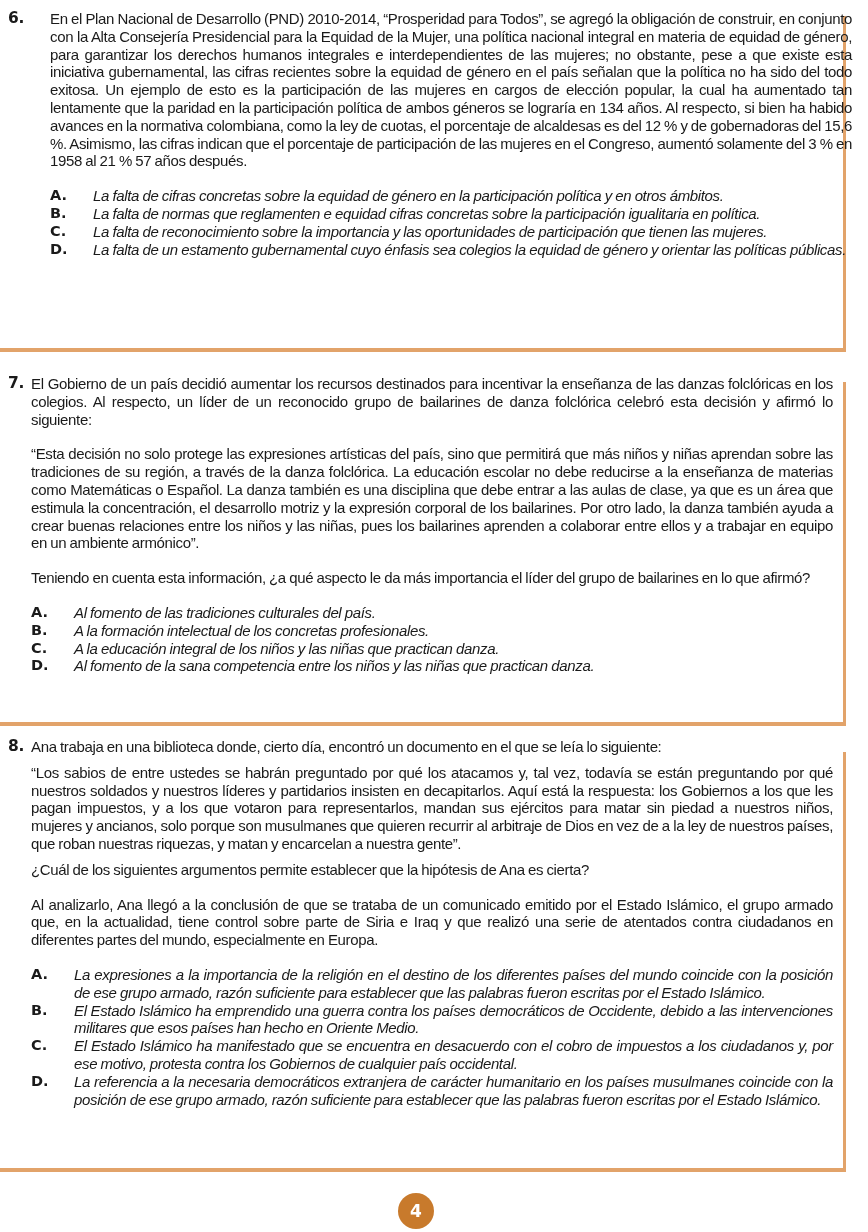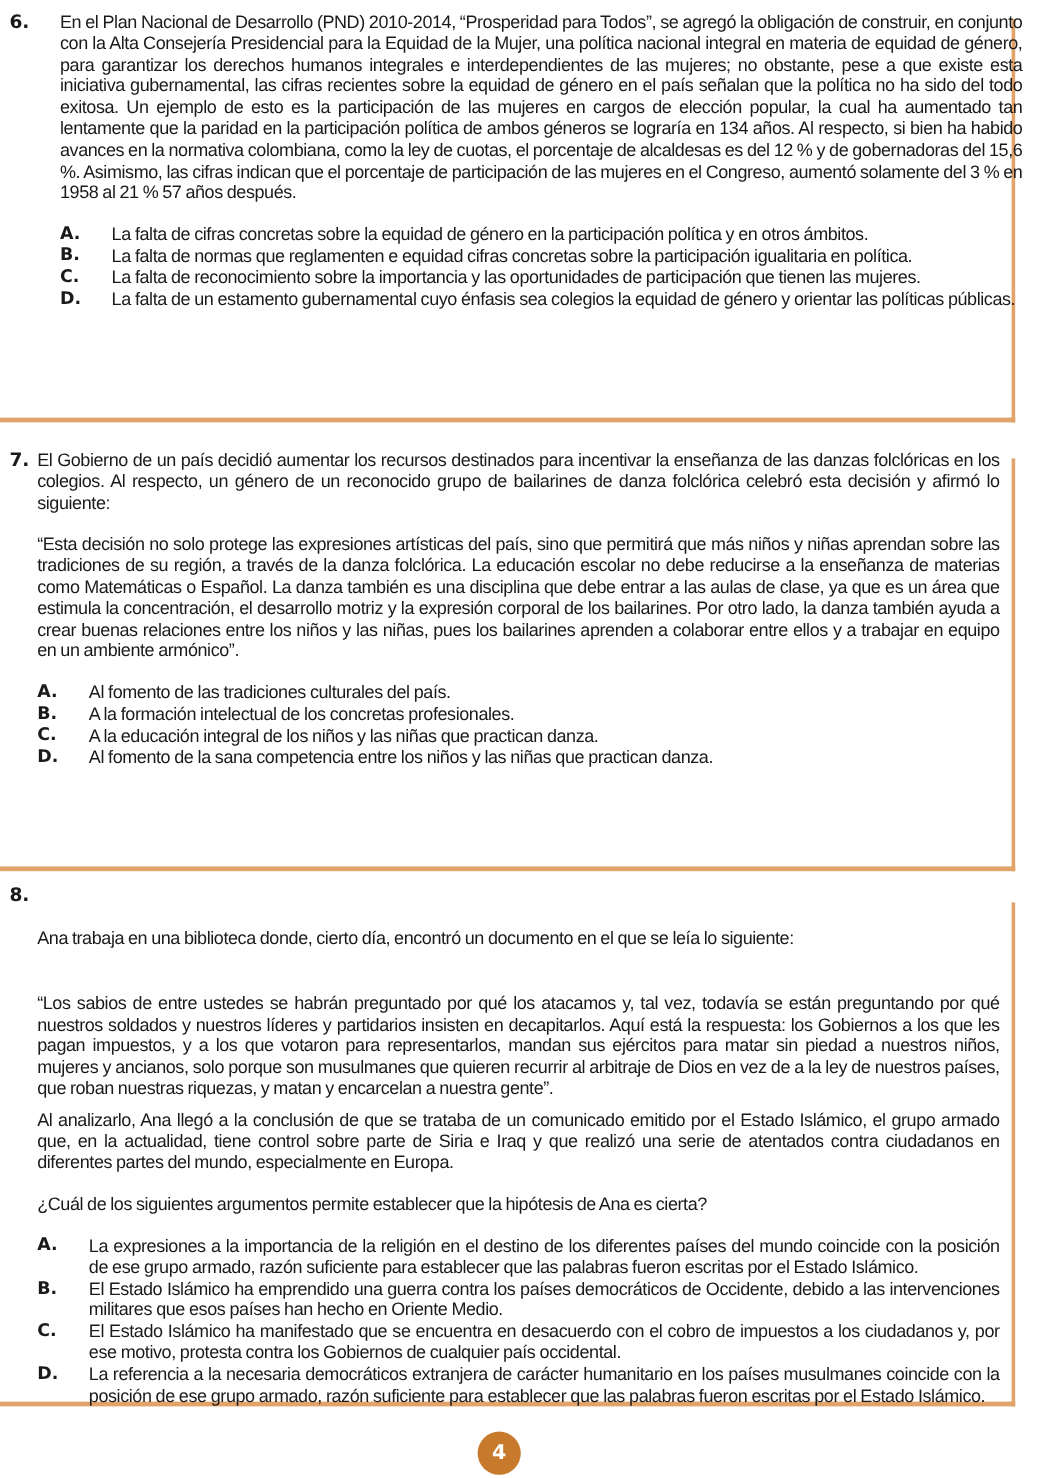--- a/index.html
+++ b/index.html
@@ -57,21 +57,20 @@
       transform-origin: left top;
     }
     .para {
       margin: 0 0 17px 0;
       text-align: justify;
       letter-spacing: -0.35px;
       word-spacing: -0.5px;
     }
     .para.tight {
       margin-bottom: 8px;
-      margin-top: 36px;
     }
     .options {
       margin: 0;
       padding: 0;
       list-style: none;
     }
     .option {
       display: flex;
       align-items: flex-start;
     }
@@ -79,20 +78,21 @@
       flex: 0 0 43px;
       font-weight: bold;
       font-family: "DejaVu Sans", sans-serif;
       font-size: 14.5px;
     }
     .option-text {
       flex: 1;
       text-align: justify;
       letter-spacing: -0.35px;
       word-spacing: -0.4px;
+      font-style: italic;
     }
     .page-number {
       position: absolute;
       left: 398px;
       top: 1193px;
       width: 36px;
       height: 36px;
       border-radius: 50%;
       background: #c87a2c;
       color: #ffffff;
@@ -134,22 +134,23 @@
         </li>
       </ul>
     </div>
   </section>
 
   <section class="question" style="top:352px; height:374px;">
     <div class="q-frame-right" style="top: 30px; bottom: 0px; background: rgb(226, 163, 106);"></div>
     <div class="q-frame-bottom" style="bottom: 0px; background: rgb(226, 163, 106);"></div>
     <div class="q-number" style="top:22px;">7.</div>
     <div class="q-body" style="top:23px;">
-      <p class="para">El Gobierno de un país decidió aumentar los recursos destinados para incentivar la enseñanza de las danzas folclóricas en los colegios. Al respecto, un género de un reconocido grupo de bailarines de danza folclórica celebró esta decisión y afirmó lo siguiente:</p>
+      <p class="para">El Gobierno de un país decidió aumentar los recursos destinados para incentivar la enseñanza de las danzas folclóricas en los colegios. Al respecto, un líder de un reconocido grupo de bailarines de danza folclórica celebró esta decisión y afirmó lo siguiente:</p>
       <p class="para">“Esta decisión no solo protege las expresiones artísticas del país, sino que permitirá que más niños y niñas aprendan sobre las tradiciones de su región, a través de la danza folclórica. La educación escolar no debe reducirse a la enseñanza de materias como Matemáticas o Español. La danza también es una disciplina que debe entrar a las aulas de clase, ya que es un área que estimula la concentración, el desarrollo motriz y la expresión corporal de los bailarines. Por otro lado, la danza también ayuda a crear buenas relaciones entre los niños y las niñas, pues los bailarines aprenden a colaborar entre ellos y a trabajar en equipo en un ambiente armónico”.</p>
+      <p class="para">Teniendo en cuenta esta información, ¿a qué aspecto le da más importancia el líder del grupo de bailarines en lo que afirmó?</p>
       <ul class="options">
         <li class="option">
           <span class="option-letter">A.</span>
           <span class="option-text">Al fomento de las tradiciones culturales del país.</span>
         </li>
         <li class="option">
           <span class="option-letter">B.</span>
           <span class="option-text">A la formación intelectual de los concretas profesionales.</span>
         </li>
         <li class="option">
@@ -164,22 +165,22 @@
     </div>
   </section>
 
   <section class="question" style="top:726px; height:446px;">
     <div class="q-frame-right" style="top: 26px; bottom: 0px; background: rgb(226, 163, 106);"></div>
     <div class="q-frame-bottom" style="bottom: 0px; background: rgb(226, 163, 106);"></div>
     <div class="q-number" style="top:11px;">8.</div>
     <div class="q-body" style="top:12px;">
       <p class="para tight">Ana trabaja en una biblioteca donde, cierto día, encontró un documento en el que se leía lo siguiente:</p>
       <p class="para tight">“Los sabios de entre ustedes se habrán preguntado por qué los atacamos y, tal vez, todavía se están preguntando por qué nuestros soldados y nuestros líderes y partidarios insisten en decapitarlos. Aquí está la respuesta: los Gobiernos a los que les pagan impuestos, y a los que votaron para representarlos, mandan sus ejércitos para matar sin piedad a nuestros niños, mujeres y ancianos, solo porque son musulmanes que quieren recurrir al arbitraje de Dios en vez de a la ley de nuestros países, que roban nuestras riquezas, y matan y encarcelan a nuestra gente”.</p>
+      <p class="para">¿Cuál de los siguientes argumentos permite establecer que la hipótesis de Ana es cierta?</p>
       <p class="para">Al analizarlo, Ana llegó a la conclusión de que se trataba de un comunicado emitido por el Estado Islámico, el grupo armado que, en la actualidad, tiene control sobre parte de Siria e Iraq y que realizó una serie de atentados contra ciudadanos en diferentes partes del mundo, especialmente en Europa.</p>
-      <p class="para">¿Cuál de los siguientes argumentos permite establecer que la hipótesis de Ana es cierta?</p>
       <ul class="options">
         <li class="option">
           <span class="option-letter">A.</span>
           <span class="option-text">La expresiones a la importancia de la religión en el destino de los diferentes países del mundo coincide con la posición de ese grupo armado, razón suficiente para establecer que las palabras fueron escritas por el Estado Islámico.</span>
         </li>
         <li class="option">
           <span class="option-letter">B.</span>
           <span class="option-text">El Estado Islámico ha emprendido una guerra contra los países democráticos de Occidente, debido a las intervenciones militares que esos países han hecho en Oriente Medio.</span>
         </li>
         <li class="option">

